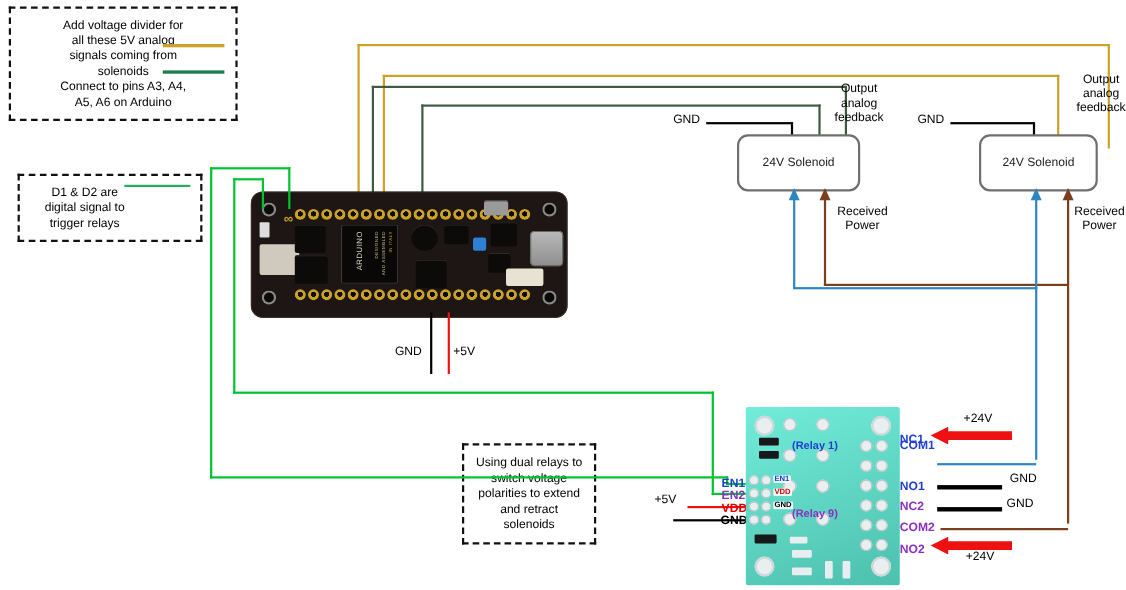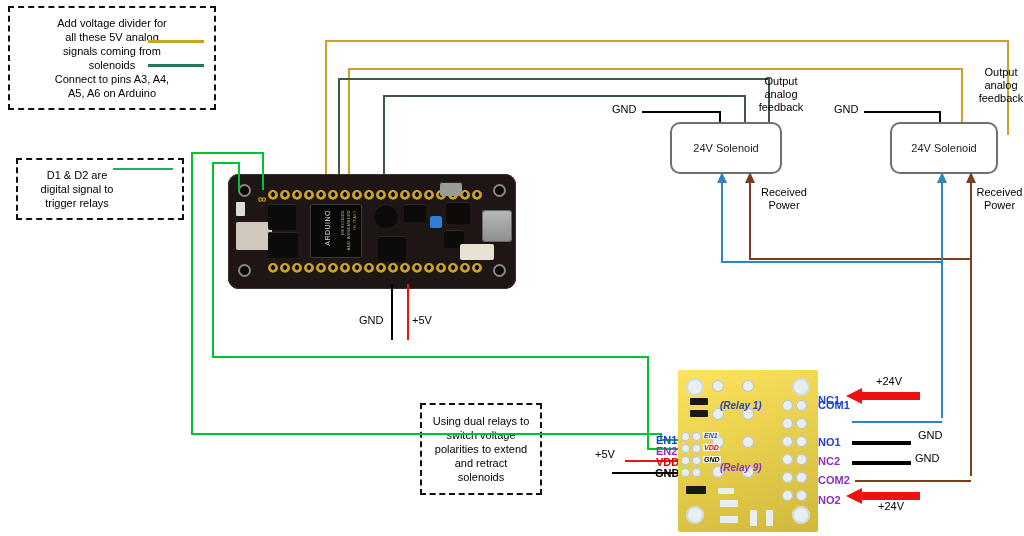--- a/index.html
+++ b/index.html
@@ -44,21 +44,21 @@
   .usbc{position:absolute;background:linear-gradient(180deg,#b9b9b9,#8e8e8e);
         border-radius:4px;box-shadow:inset 0 0 0 1px #666;}
   .mhole{position:absolute;border-radius:50%;background:#0a0908;
          box-shadow:inset 0 0 0 2px #8a8a8a;}
   .btn{position:absolute;background:#2f7fd4;border-radius:2px;}
   .conn{position:absolute;background:#e8e2d2;border-radius:2px;}
   .ant{position:absolute;background:#cfcabd;border-radius:2px;}
   .logo{position:absolute;color:#c9a227;font-size:12px;font-weight:bold;}
 
   
-  .pcb{position:absolute;background:#fde047;border-radius:2px;overflow:hidden;font-style:italic;}
+  .pcb{position:absolute;background:#5eead4;border-radius:2px;overflow:hidden;}
   .pcb .shade{position:absolute;inset:0;
        background:linear-gradient(160deg,rgba(255,255,255,.12),rgba(0,0,0,.18));}
   .hole{position:absolute;border-radius:50%;background:#e9eef0;
         box-shadow:0 0 0 2px #cfd7d8 inset;}
   .tpad{position:absolute;border-radius:50%;background:#e9eef0;
         box-shadow:0 0 0 1px #b9c2c3 inset;}
   .smd{position:absolute;background:#e8eef0;border-radius:1px;}
   .smd.blk{background:#17181a;}
   .relaytxt{position:absolute;font-size:10px;font-weight:bold;}
   .pinsilk{position:absolute;font-size:7px;font-weight:bold;

